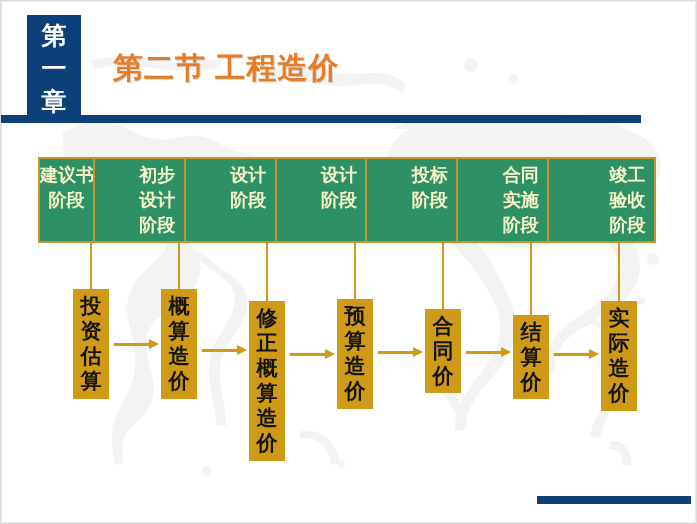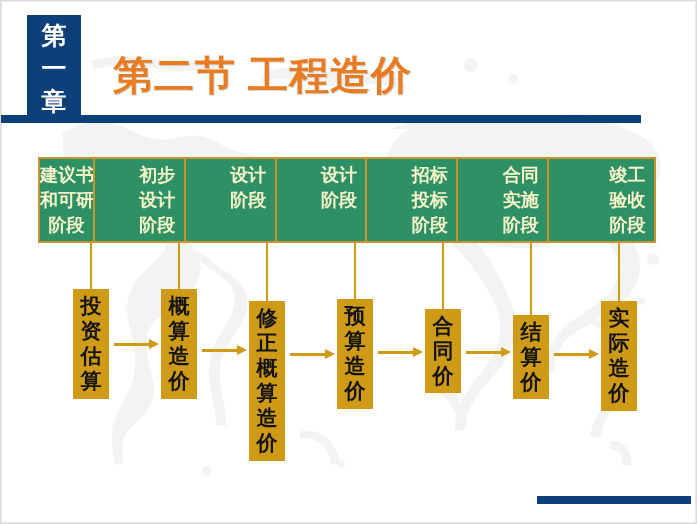--- a/index.html
+++ b/index.html
@@ -48,21 +48,21 @@
     padding-top: 4px;
     box-sizing: border-box;
     letter-spacing: 0px;
   }
   .chapter-tab span { display:block; }
 
   .slide-title {
     position: absolute;
     left: 112px;
     top: 47px;
-    font-size: 40px;
+    font-size: 30px;
     font-weight: bold;
     color: #e97b21;
     letter-spacing: 1px;
     white-space: nowrap;
     text-shadow: 1px 1px 0 rgba(120,120,120,0.30);
   }
 
   .header-rule {
     position: absolute;
     left: 0px;
@@ -187,38 +187,36 @@
     <span>章</span>
   </div>
 
   <div class="slide-title">第二节  工程造价</div>
 
   <div class="header-rule"></div>
 
   <div id="stage-row">
     <div class="stage-cell">
       <span>建议书</span>
-      <span>和可研</span>
       <span>阶段</span>
     </div>
     <div class="stage-cell">
       <span>初步</span>
       <span>设计</span>
       <span>阶段</span>
     </div>
     <div class="stage-cell">
       <span>设计</span>
       <span>阶段</span>
     </div>
     <div class="stage-cell">
       <span>设计</span>
       <span>阶段</span>
     </div>
     <div class="stage-cell">
-      <span>招标</span>
       <span>投标</span>
       <span>阶段</span>
     </div>
     <div class="stage-cell">
       <span>合同</span>
       <span>实施</span>
       <span>阶段</span>
     </div>
     <div class="stage-cell">
       <span>竣工</span>

